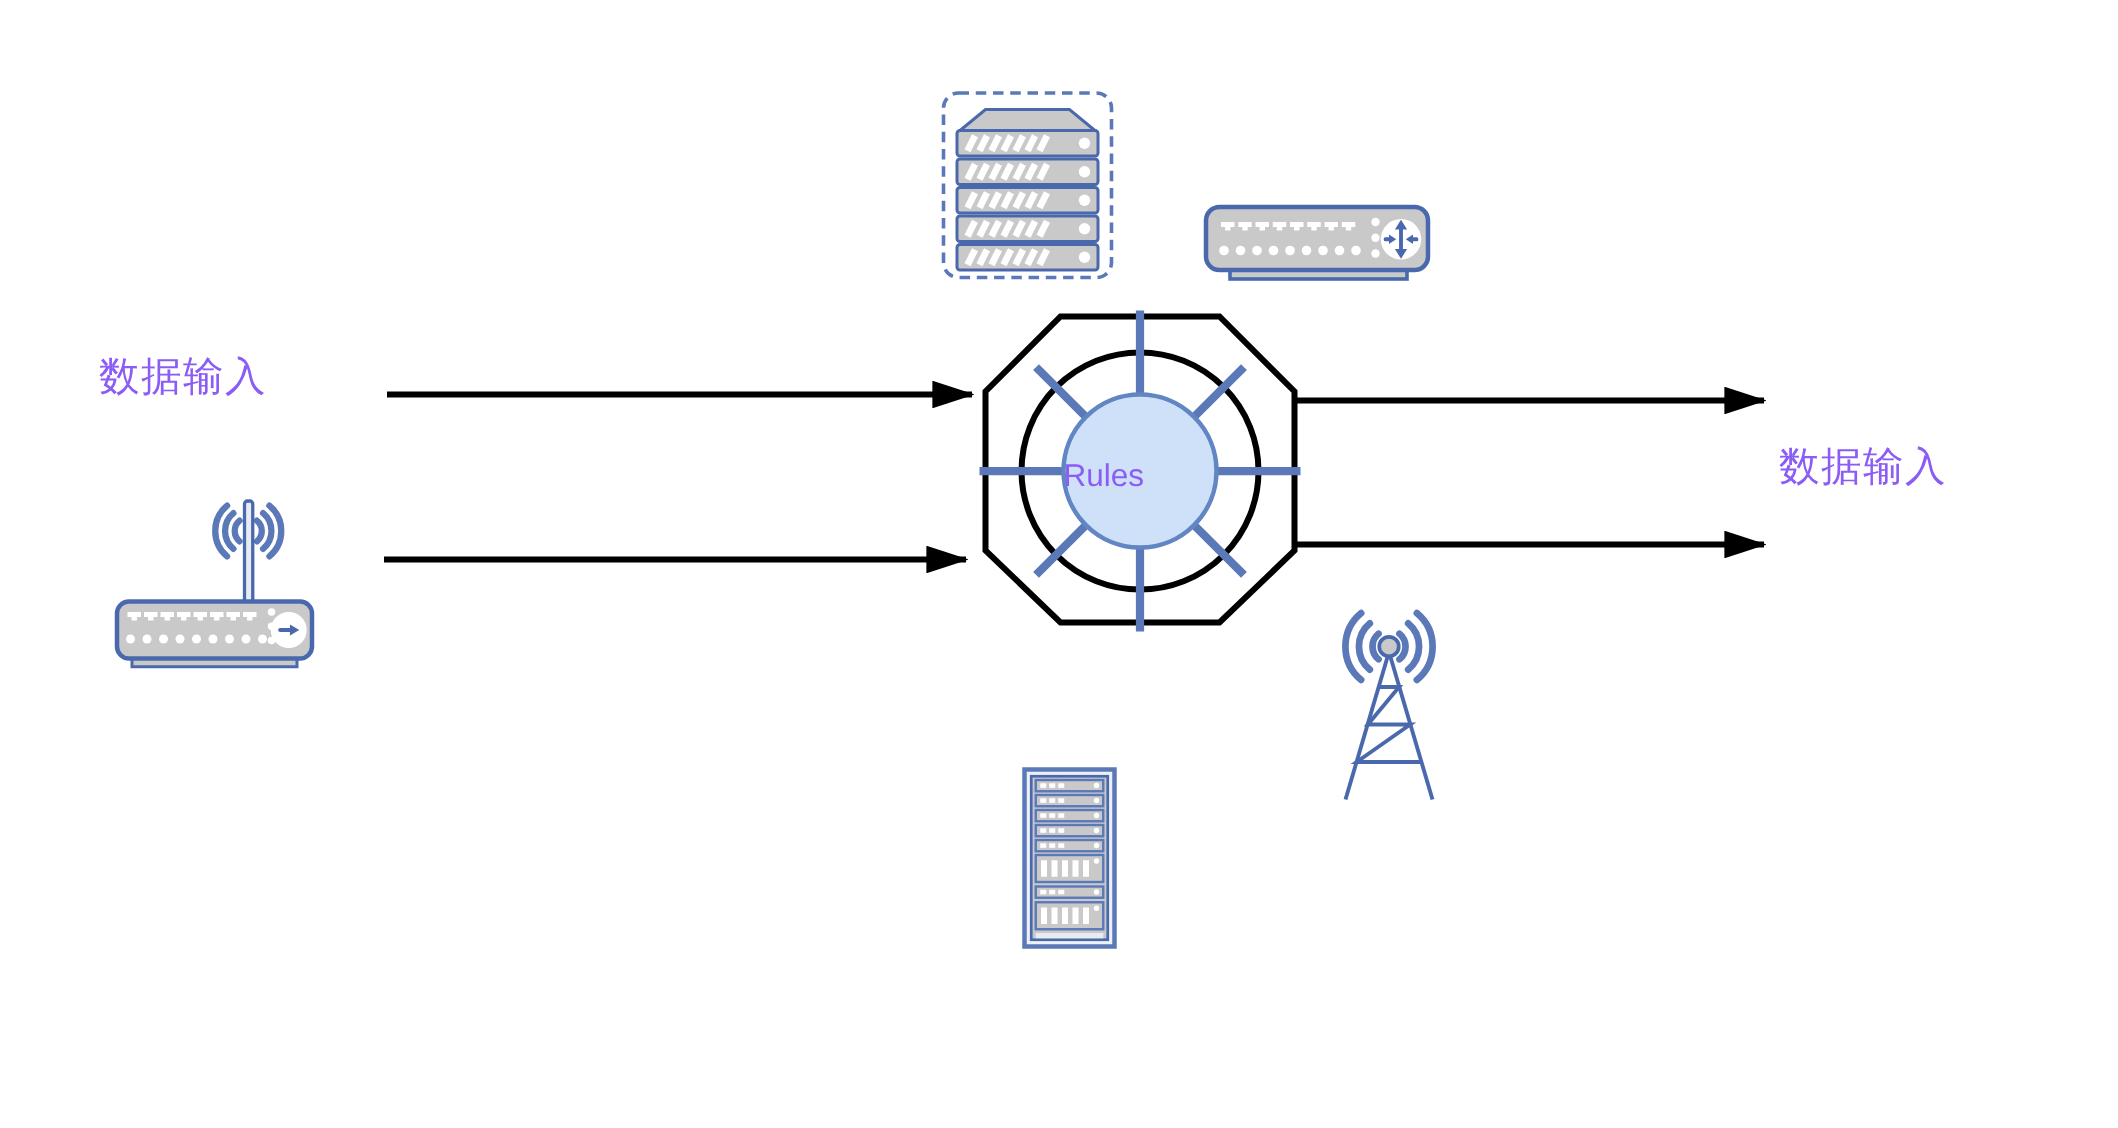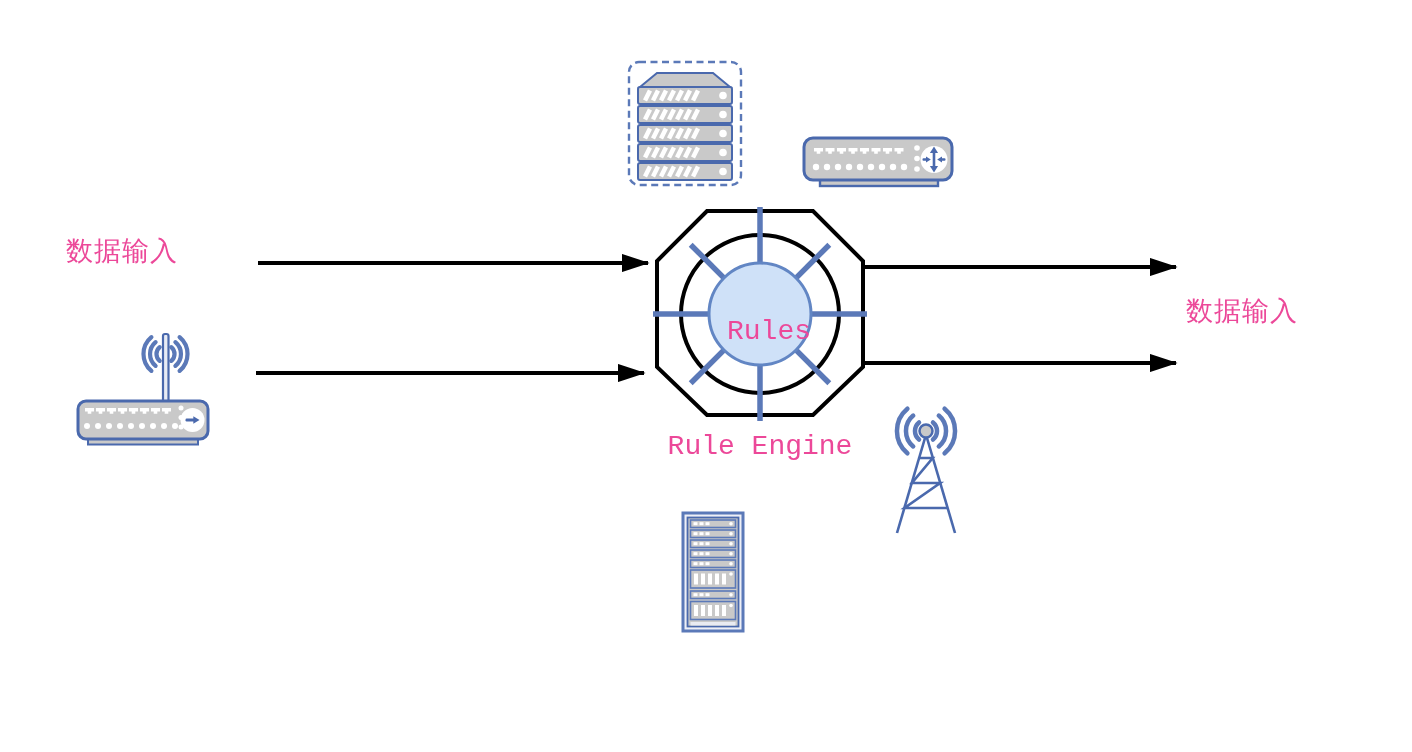--- a/index.html
+++ b/index.html
@@ -14,24 +14,24 @@
   *{margin:0;padding:0;box-sizing:border-box;}
   html,body{width:1412px;height:752px;background:var(--background);font-family:"Liberation Sans",sans-serif;}
   .page{position:relative;width:1412px;height:752px;background:var(--background);border-radius:14px;overflow:hidden;}
   .abs{position:absolute;}
   svg{display:block;overflow:visible;}
   .bstroke{stroke:var(--device-blue);}
   .sstroke{stroke:var(--spoke-blue);}
   .gfill{fill:var(--device-gray);}
   .nofill{fill:none;}
   .bfill{fill:var(--device-blue);}
-  .lbl{position:absolute;color:#ec4899;white-space:nowrap;font-family:Liberation Mono, monospace;}
+  .lbl{position:absolute;color:#8b5cf6;white-space:nowrap;}
   .lbl-cjk{font-size:27px;font-weight:500;letter-spacing:1px;}
   .lbl-latin{font-size:28px;font-weight:400;}
-  .rules-core{left:709px;top:317px;width:102px;text-align:right;font-size:28px;line-height:30px;}
+  .rules-core{left:709px;top:303px;width:102px;text-align:left;font-size:21px;line-height:30px;}
   .caption{left:650px;top:431px;width:220px;text-align:center;}
 </style>
 </head>
 <body>
 
 <div class="page">
 
   <svg class="abs" style="left:0;top:0" width="1412" height="752" viewBox="0 0 1412 752">
     <defs>
       <marker id="ah" viewBox="0 0 7 4.6" refX="6.6" refY="2.3" markerWidth="7" markerHeight="4.6" markerUnits="strokeWidth" orient="auto">
@@ -217,15 +217,14 @@
     <use href="#srv-thin" y="49"></use>
     <use href="#srv-tall" y="59"></use>
     <use href="#srv-thin" y="80"></use>
     <use href="#srv-tall" y="90.5"></use>
     <rect x="9.5" y="111" width="45" height="3.5" fill="#e9ebf2"></rect>
   </svg>
 
   <div class="lbl lbl-cjk" style="left:66px;top:233px">数据输入</div>
   <div class="lbl lbl-cjk" style="left:1186px;top:293px">数据输入</div>
   <div class="lbl rules-core">Rules</div>
-  <div class="lbl lbl-latin caption">Rule Engine</div>
 
 </div>
 
 </body></html>

